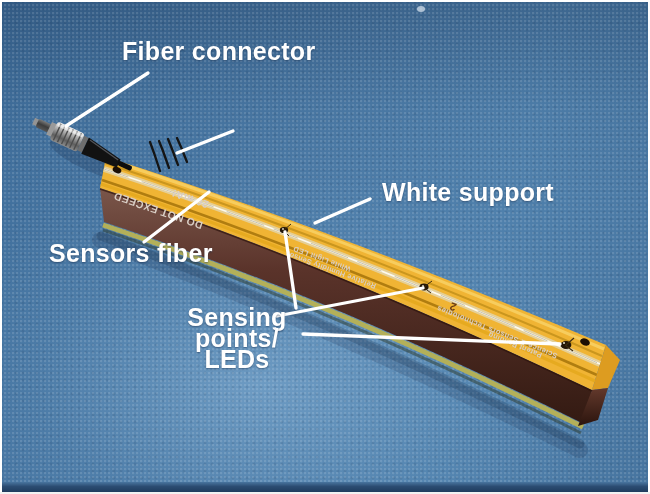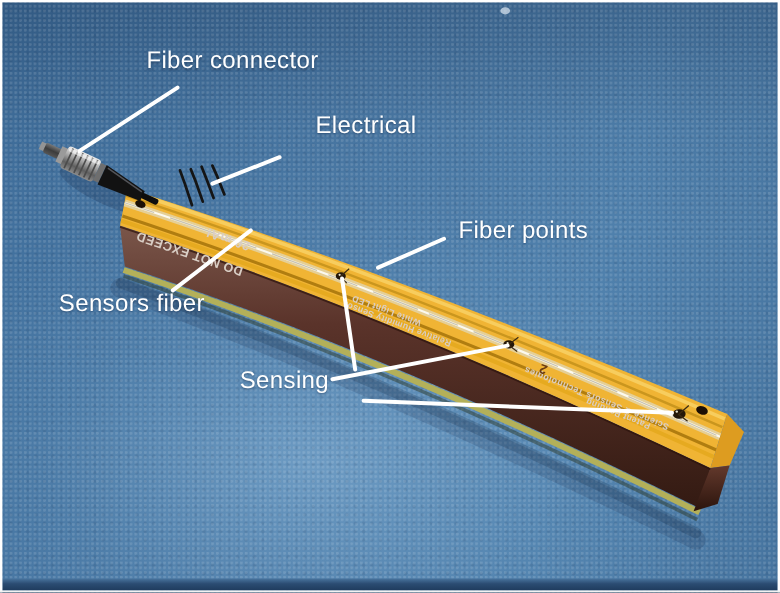--- a/index.html
+++ b/index.html
@@ -19,22 +19,22 @@
     background-image:
       radial-gradient(circle at 1px 1px, rgba(255,255,255,0.13) 1px, transparent 1.7px),
       radial-gradient(circle at 2px 2px, rgba(18,44,80,0.12) 1px, transparent 1.9px);
     background-size:4px 4px,7px 7px;
     pointer-events:none;
   }
   svg.photo{position:absolute;left:0;top:0;}
   .label{
     position:absolute;
     color:#ffffff;
-    font-weight:normal;
-    font-size:20px;
+    font-weight:bold;
+    font-size:25px;
     line-height:21px;
     letter-spacing:0.3px;
     text-shadow:0 1px 2px rgba(20,40,70,0.5);
     white-space:nowrap;
   }
   .label.center{text-align:center;white-space:normal;}
   .bar-text{font-family:"Liberation Sans",sans-serif;font-weight:bold;}
 </style>
 </head>
 <body>
@@ -173,24 +173,24 @@
       <rect x="0" y="0" width="650" height="2" fill="#ffffff"></rect>
       <rect x="0" y="0" width="2" height="494" fill="#ffffff"></rect>
       <rect x="648" y="0" width="2" height="494" fill="#ffffff"></rect>
       <rect x="0" y="492" width="650" height="2" fill="#f2f2f2"></rect>
     </g>
   </svg>
 
   <div class="label" style="left:122px;top:41px;">Fiber connector</div>
 
   <div class="label center" style="left:225px;top:95px;width:160px;">
-    <div>Electrical</div>
   </div>
 
-  <div class="label" style="left:382px;top:182px;">Fiber points</div>
+  <div class="label" style="left:382px;top:182px;">White support</div>
 
   <div class="label" style="left:49px;top:243px;">Sensors fiber</div>
 
   <div class="label center" style="left:159px;top:307px;width:156px;">
     <div>Sensing</div>
+    <div>points/ LEDs</div>
   </div>
 
 </div>
 
 </body></html>

